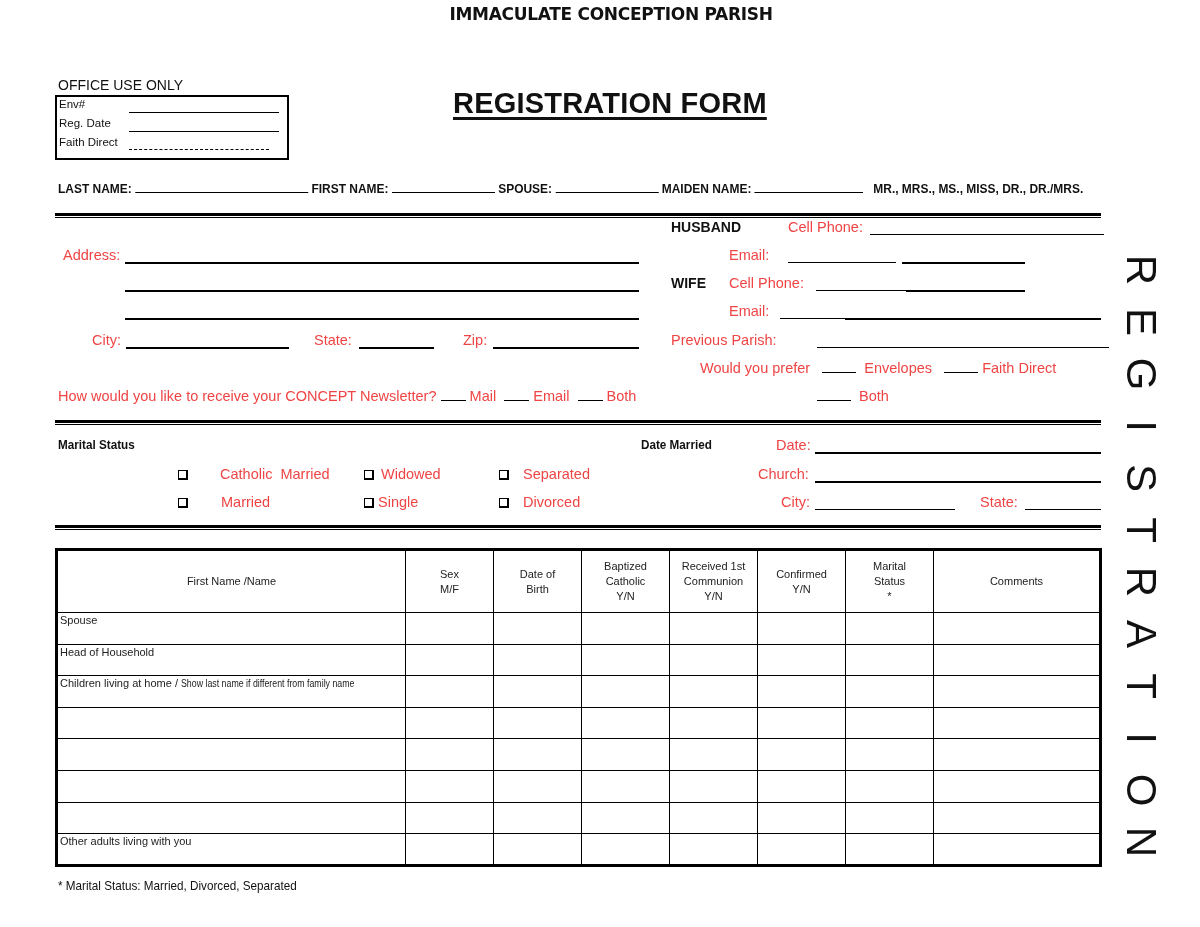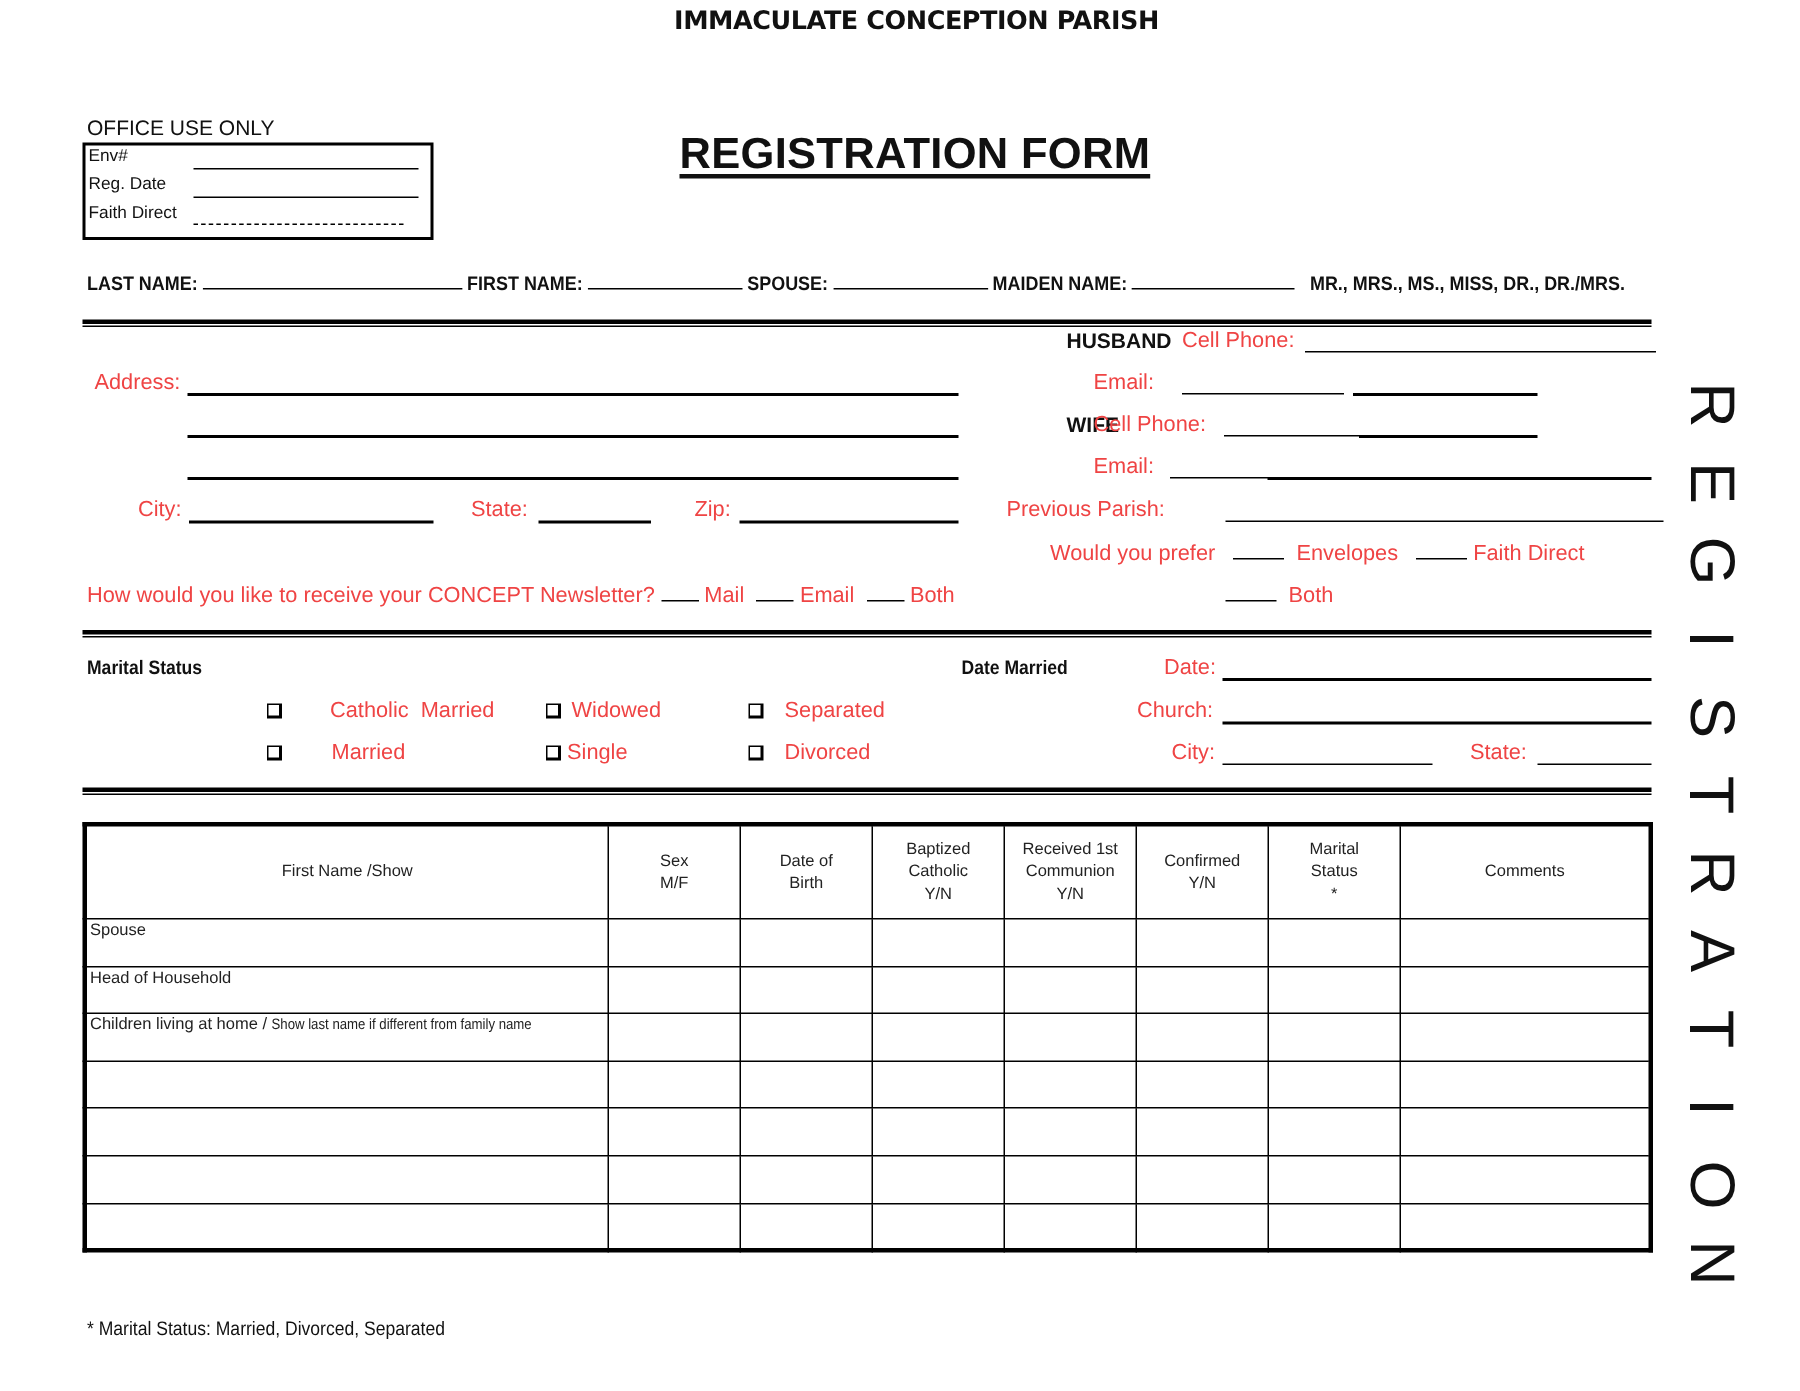--- a/index.html
+++ b/index.html
@@ -15,21 +15,21 @@
   .office-row { position: absolute; left: 2px; font-size: 11.5px; }
   .office-line { position: absolute; border-bottom: 1px solid #000; height: 0; }
   .office-line.dashed { border-bottom: 1px dashed #000; }
 
   .names-row { top: 181px; left: 58px; font-size: 13px; font-weight: bold; transform: scaleX(0.92); transform-origin: left; }
   .uline { display: inline-block; border-bottom: 1px solid #000; height: 12px; vertical-align: baseline; }
 
   .dbl { position: absolute; left: 55px; width: 1046px; height: 5px; border-top: 3px solid #000; border-bottom: 1px solid #000; }
 
   .txt { font-size: 14.5px; color: #ef4444; }
-  .bold-lbl { font-weight: bold; font-size: 14px; margin-left: 40px; }
+  .bold-lbl { font-weight: bold; font-size: 14px; }
   .hline { position: absolute; height: 0; border-bottom: 2px solid #000; }
   .hline.thin { border-bottom: 1px solid #000; }
 
   .ms-label { left: 58px; top: 437px; font-weight: bold; font-size: 13px; transform: scaleX(0.9); transform-origin: left; }
   .dm-label { left: 641px; top: 437px; font-weight: bold; font-size: 13px; transform: scaleX(0.9); transform-origin: left; }
   .cb { display: inline-block; width: 10px; height: 10px; border: 1px solid #000; border-right-width: 2px; border-bottom-width: 2px; vertical-align: middle; }
 
   table.household { position: absolute; left: 55px; top: 548px; width: 1047px; border-collapse: collapse; border: 3px solid #000; }
   table.household th, table.household td { border: 1.5px solid #000; font-weight: normal; font-size: 11px; color: #222; }
   table.household th { height: 63px; text-align: center; vertical-align: middle; line-height: 15px; }
@@ -172,21 +172,21 @@
       <col style="width:88px">
       <col style="width:88px">
       <col style="width:88px">
     <col style="width:88px">
       <col style="width:88px">
       <col style="width:88px">
       <col>
   </colgroup>
   <thead>
     <tr id="hdr-row">
-        <th style="white-space: pre-line;">First Name /Show</th>
+        <th style="white-space: pre-line;">First Name /Name</th>
         <th style="white-space: pre-line;">Sex
 M/F</th>
         <th style="white-space: pre-line;">Date of
 Birth</th>
         <th style="white-space: pre-line;">Baptized
 Catholic
 Y/N</th>
         <th style="white-space: pre-line;">Received 1st
 Communion
 Y/N</th>
@@ -262,20 +262,30 @@
       <tr>
         <td><span></span><span style="font-size: 10px; display: inline-block; transform: scaleX(0.88); transform-origin: left center;"></span></td>
         <td></td>
         <td></td>
         <td></td>
         <td></td>
         <td></td>
         <td></td>
         <td></td>
       </tr>
+      <tr>
+        <td><span>Other adults living with you</span><span style="font-size: 10px; display: inline-block; transform: scaleX(0.88); transform-origin: left center;"></span></td>
+        <td></td>
+        <td></td>
+        <td></td>
+        <td></td>
+        <td></td>
+        <td></td>
+        <td></td>
+      </tr>
     </tbody>
 </table>
 
 <div class="abs vert" id="vert">
     <span>R</span>
     <span>E</span>
     <span>G</span>
     <span>I</span>
     <span>S</span>
     <span>T</span>

